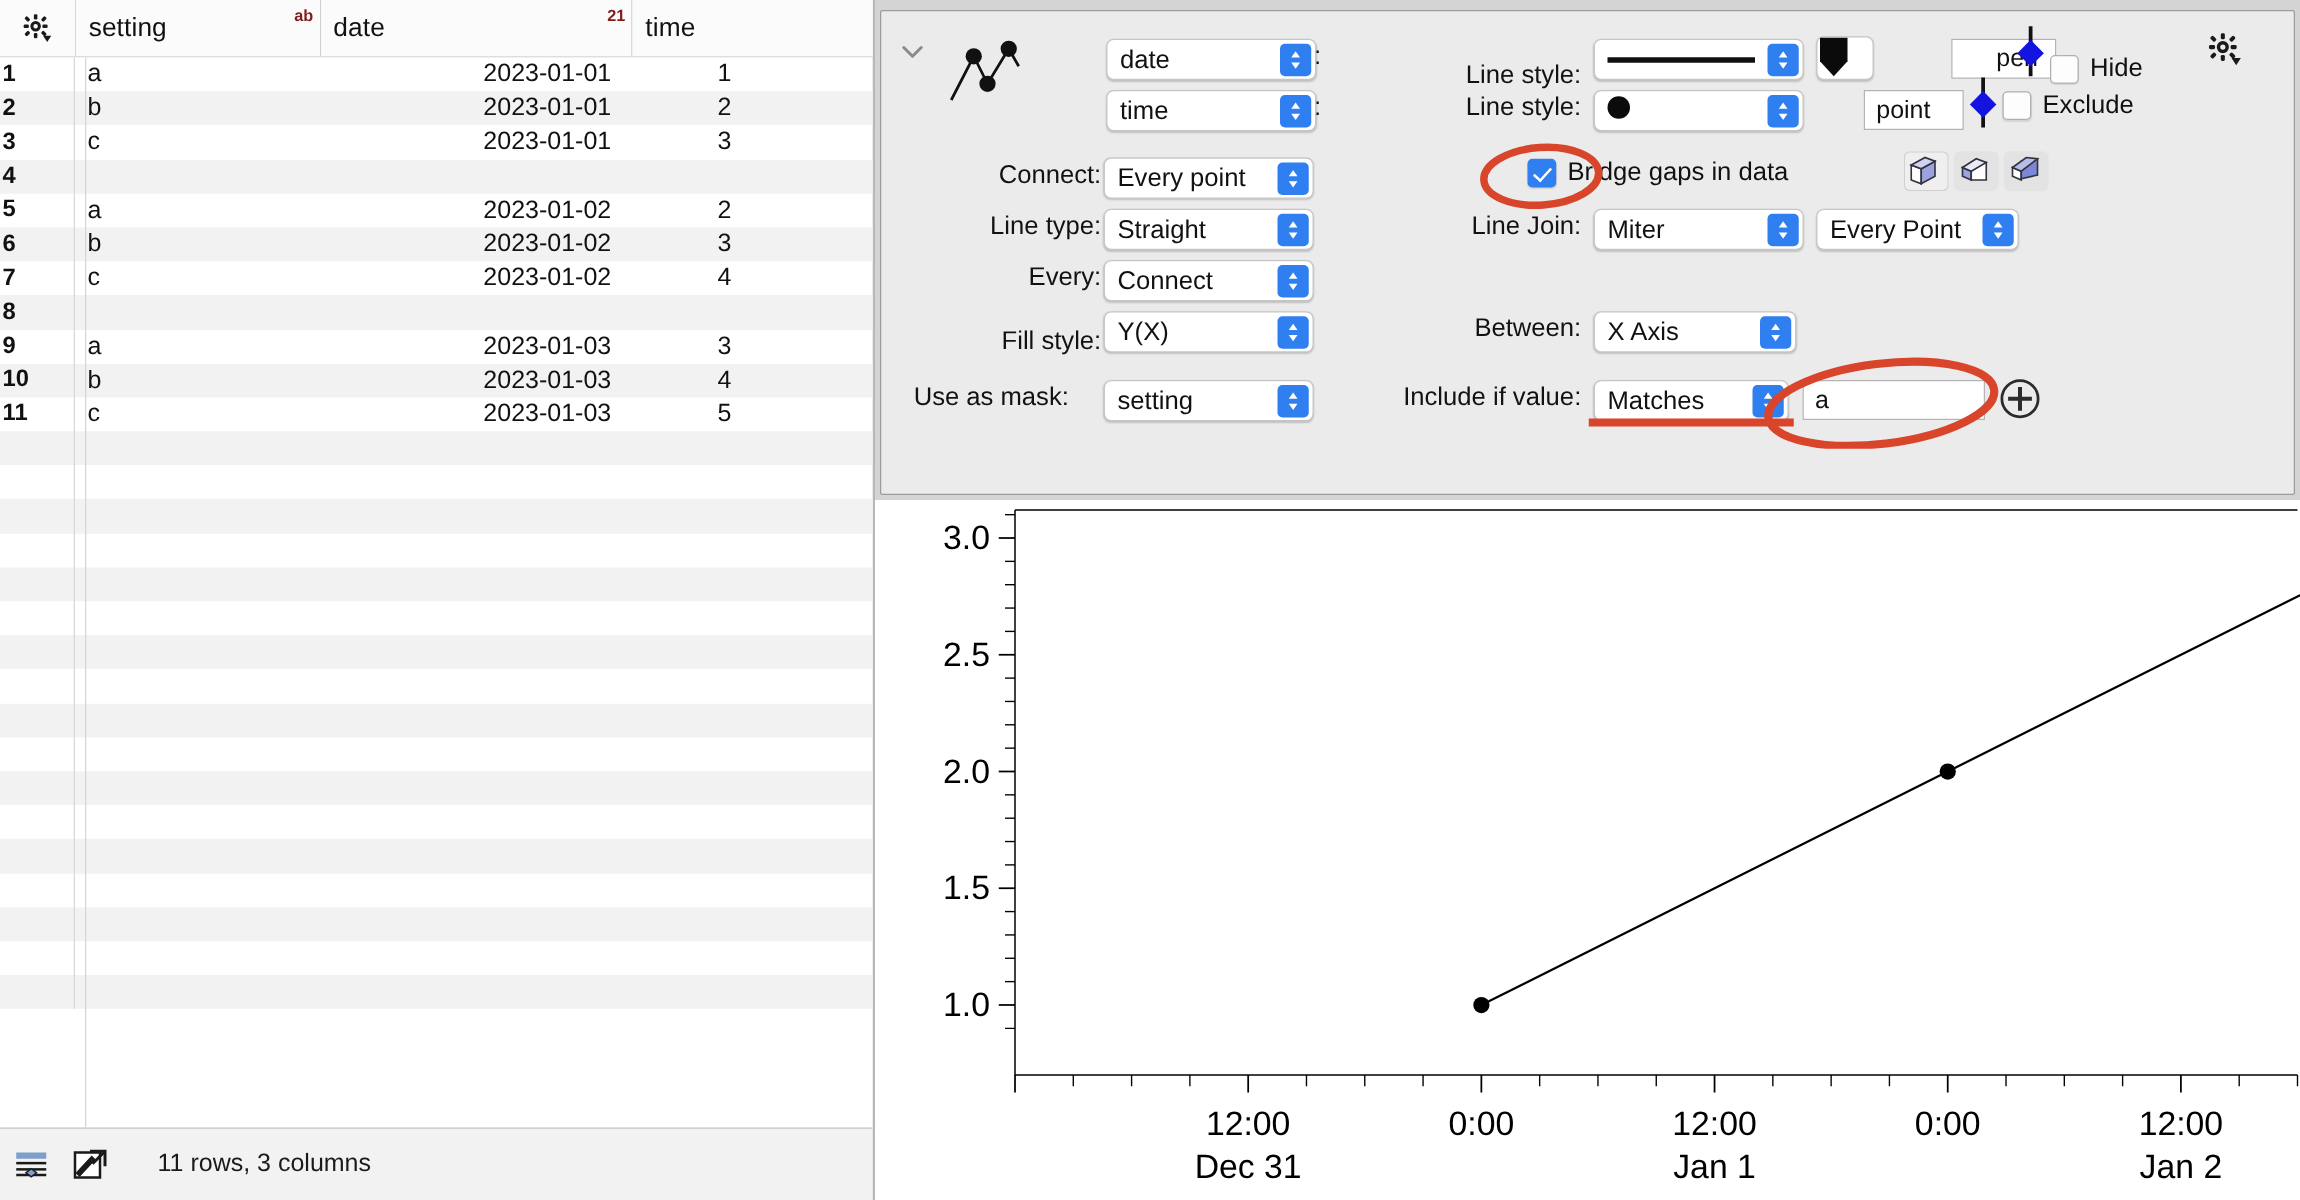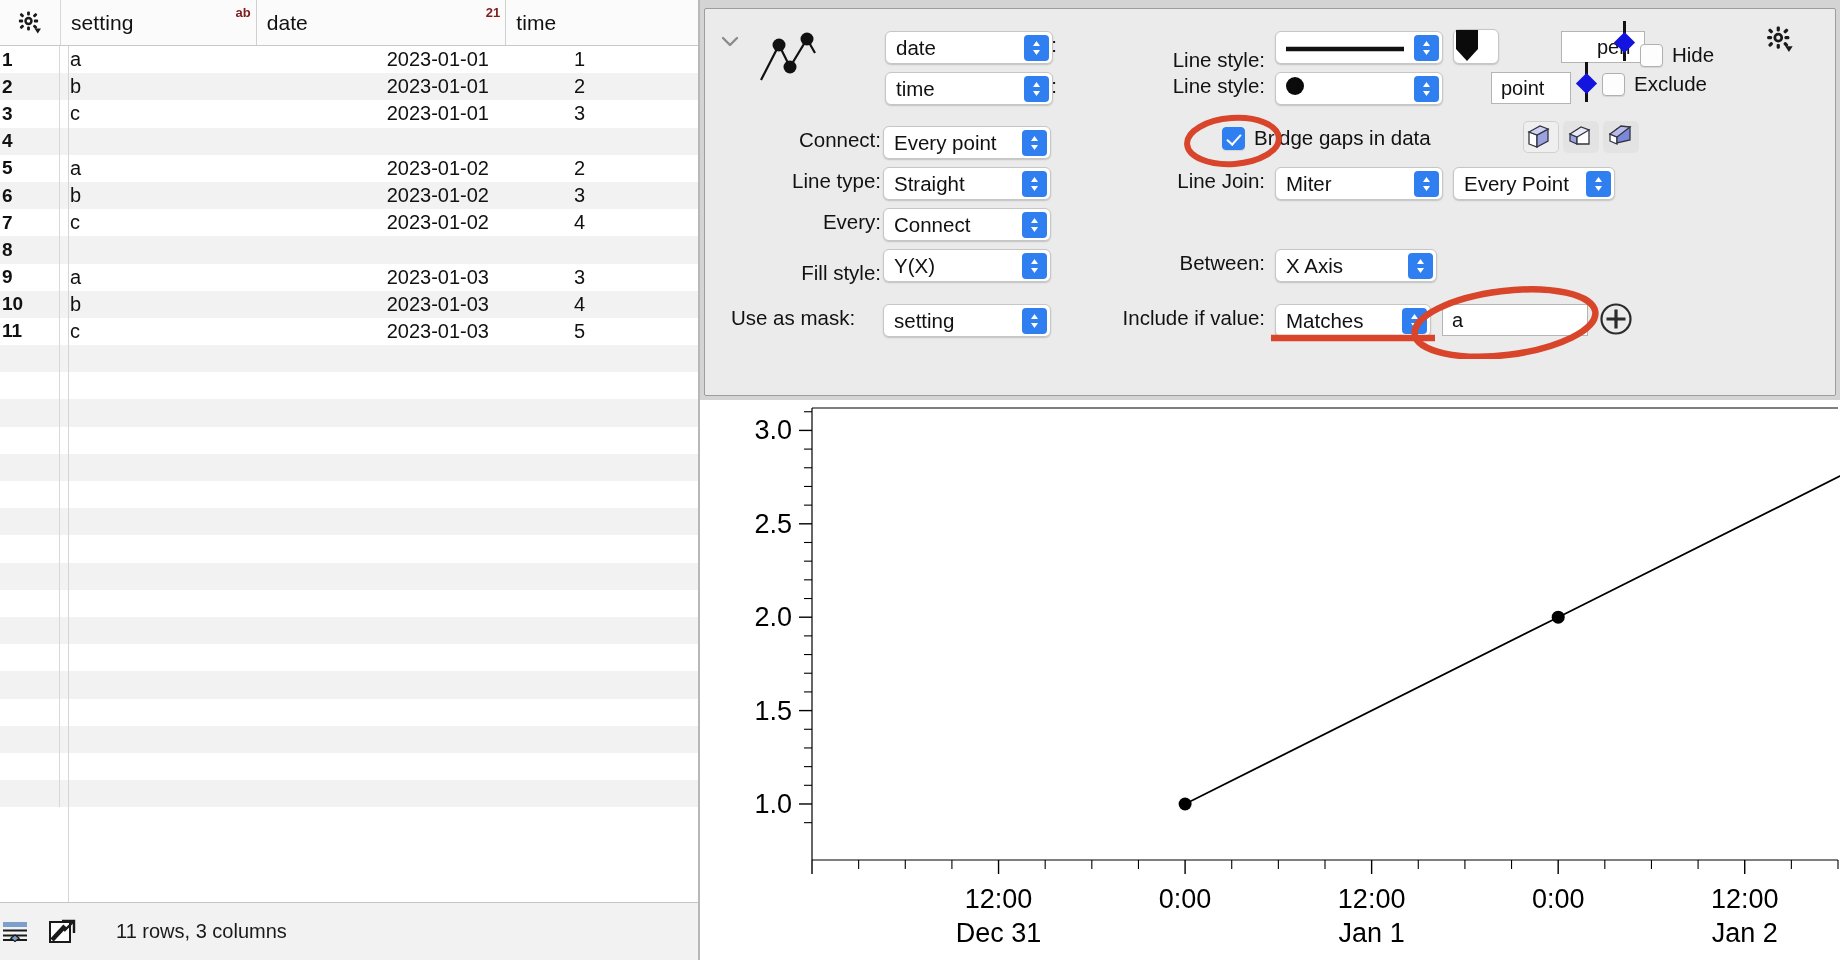--- a/index.html
+++ b/index.html
@@ -123,20 +123,21 @@
     width: 1px;
     background: #d5d5d5;
   }
 
   .sheet-status {
     height: 58px;
     border-top: 1px solid #c5c5c5;
     background: #f2f2f2;
     display: flex;
     align-items: center;
+    padding-left: 10px;
     box-sizing: border-box;
   }
   .status-icon { margin-right: 18px; display:flex; align-items:center;}
   .status-text {
     font-size: 20px;
     color: #1a1a1a;
     margin-left: 20px;
   }
 
   

